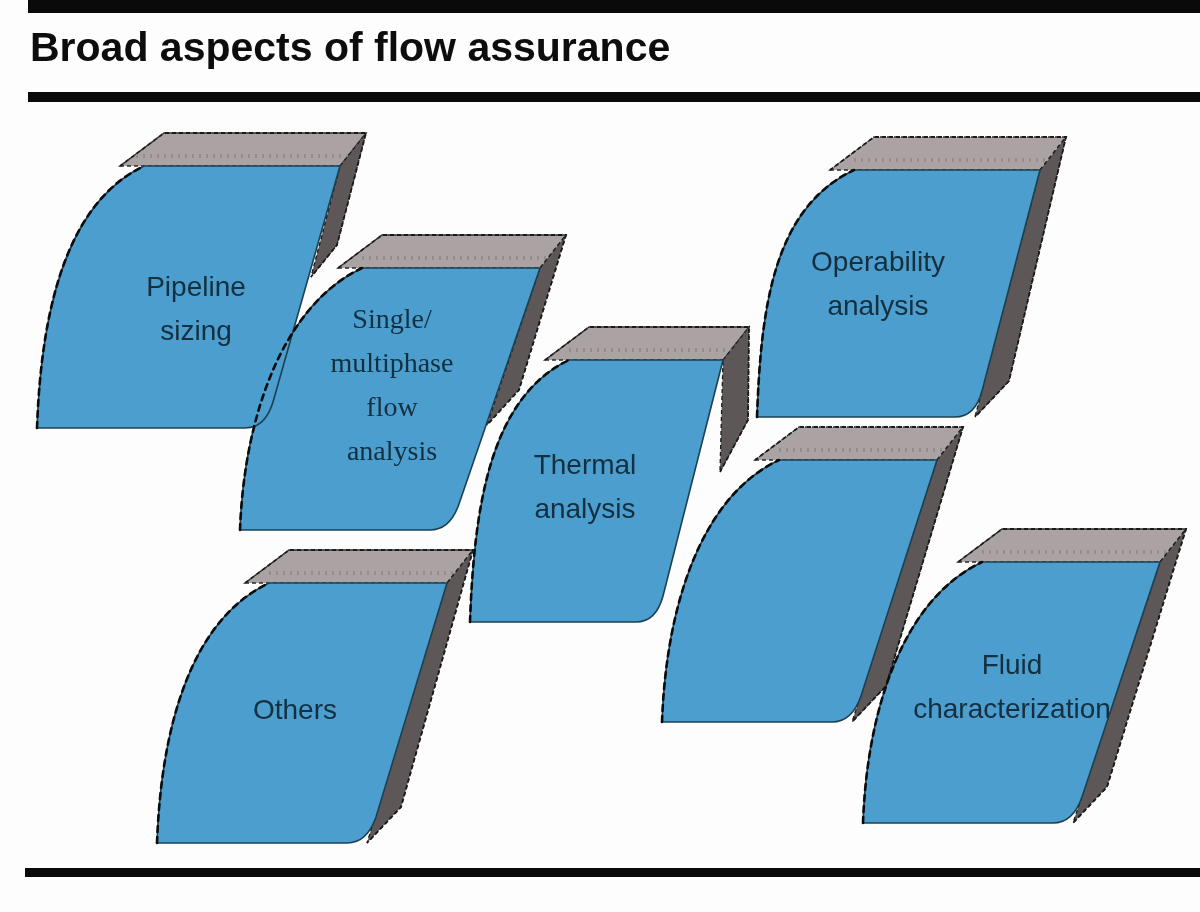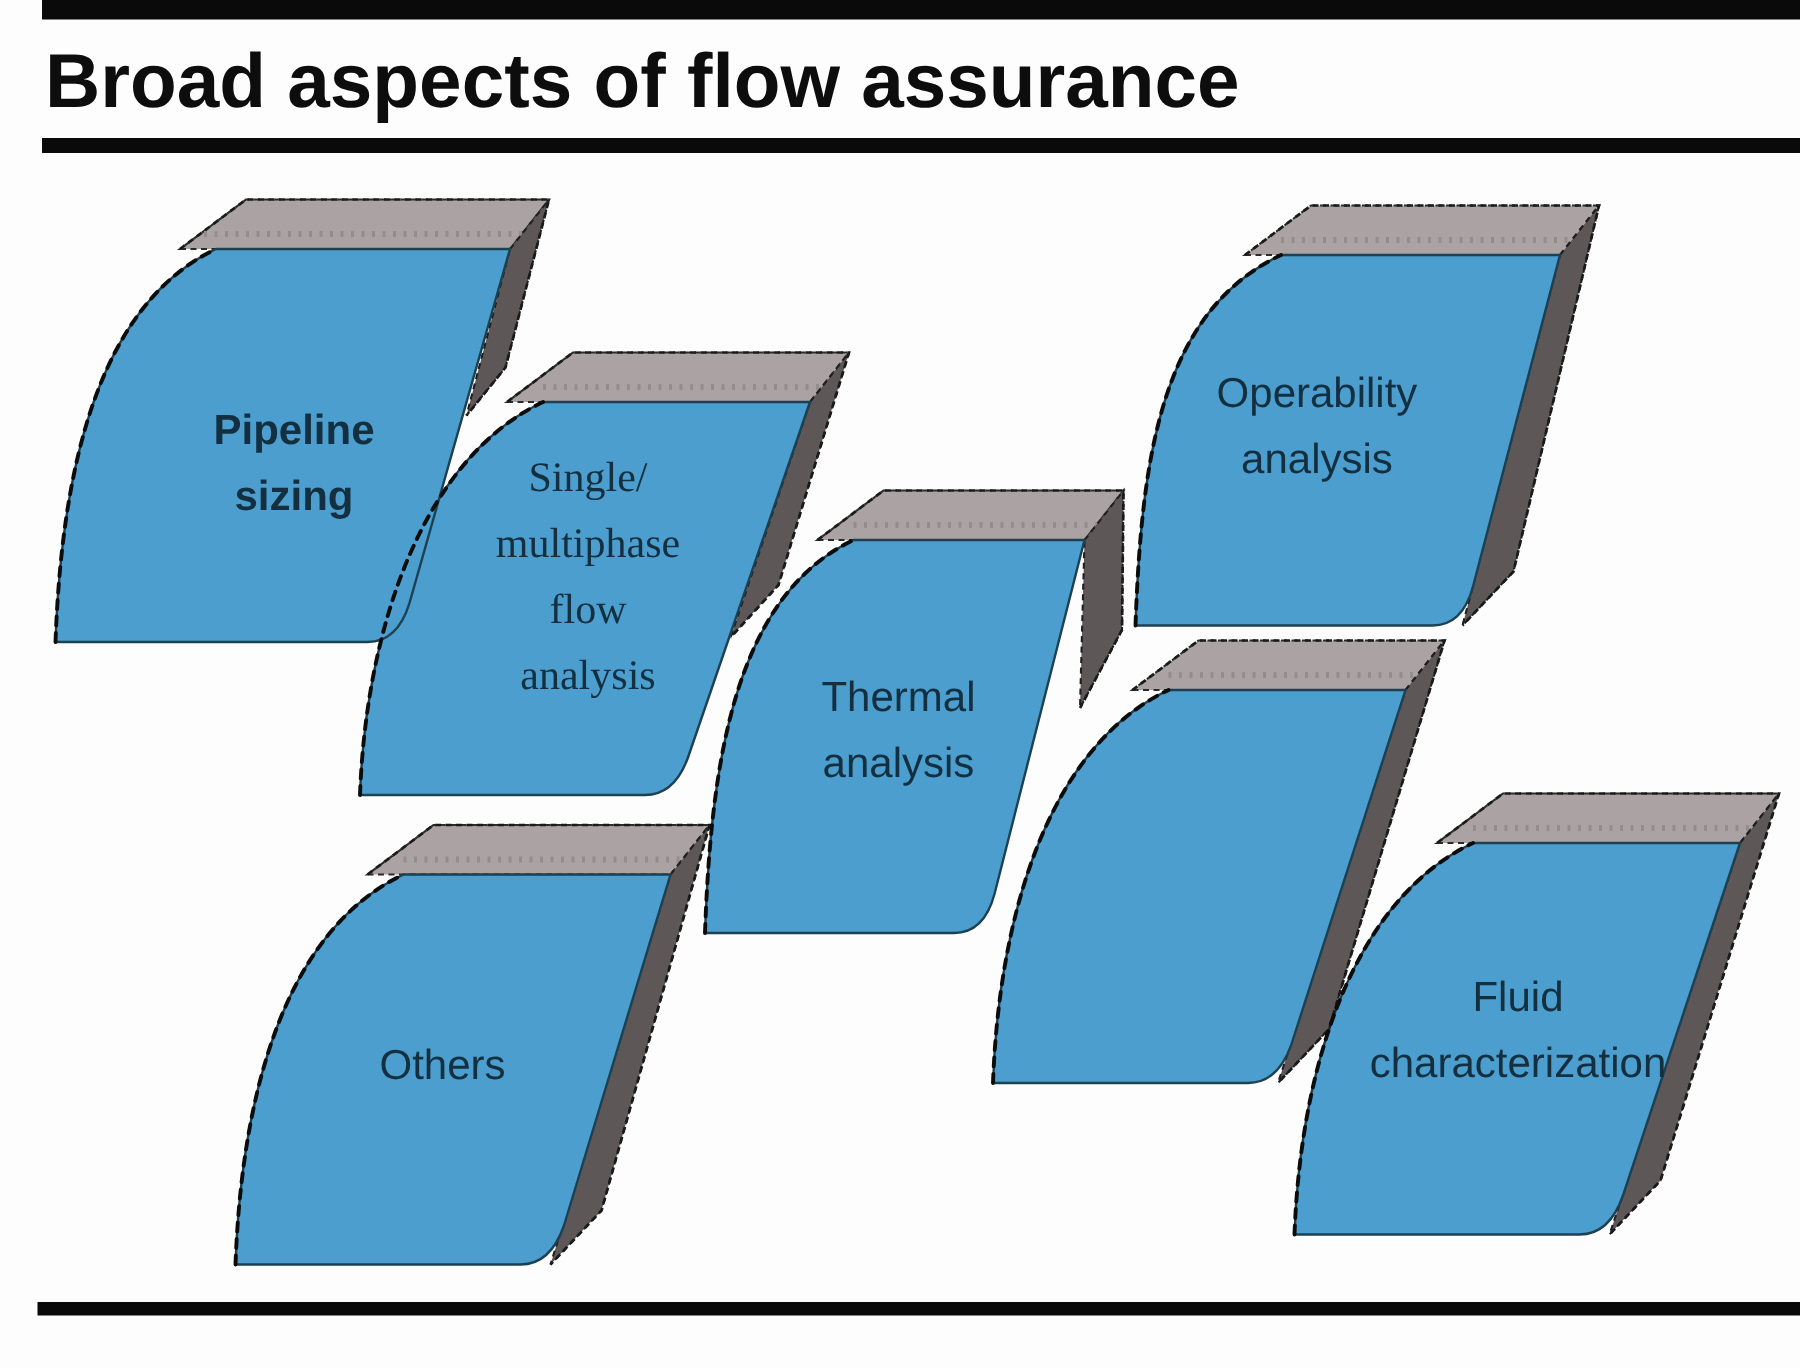--- a/index.html
+++ b/index.html
@@ -11,21 +11,21 @@
   }
   .stage { position: relative; width: 1200px; height: 912px; }
 
   .rule { position: absolute; background: #0a0a0a; }
   .rule.top    { left: 28px; top: 0;     width: 1172px; height: 13px; }
   .rule.title  { left: 28px; top: 92px;  width: 1172px; height: 10px; }
   .rule.bottom { left: 25px; top: 868px; width: 1175px; height: 9px;  }
 
   .fig-title {
     position: absolute; left: 30px; top: 24px;
-    font-size: 51px; font-weight: bold; color: #0d0d0d;
+    font-size: 41px; font-weight: bold; color: #0d0d0d;
     letter-spacing: 0px; margin: 0; white-space: nowrap;
   }
 
   svg.diagram { position: absolute; left: 0; top: 0; }
 
   .blue-face   { stroke: #1d4152; stroke-width: 1.6; }
   .top-face    { stroke: #2b2b2b; stroke-width: 1.4; stroke-dasharray: 4 3; }
   .side-face   { stroke: #1f1f1f; stroke-width: 1.4; stroke-dasharray: 4 3; }
   .top-texture { fill: none; stroke: #958d8d; stroke-width: 4; stroke-dasharray: 2 5; }
   .silhouette  { fill: none; stroke: #1a1a1a; stroke-width: 1.8; stroke-dasharray: 4 3; }
@@ -107,27 +107,27 @@
 
     <path class="dash-edge" d="M 37 428 C 41 316 64 204 144 166"></path>
     <path class="dash-edge" d="M 240 530 C 244 418 282 306 362 268"></path>
     <path class="dash-edge" d="M 470 622 C 474 510 489 398 569 360"></path>
     <path class="dash-edge" d="M 757 417 C 761 305 774 208 854 170"></path>
     <path class="dash-edge" d="M 662 722 C 666 610 699 498 779 460"></path>
     <path class="dash-edge" d="M 863 823 C 867 711 902 600 982 562"></path>
     <path class="dash-edge" d="M 157 843 C 161 731 189 621 269 583"></path>
   </svg>
 
-  <div class="box-label" style="left:56px;  top:265px; width:280px;font-weight:bold;">Pipeline
+  <div class="box-label" style="left:56px;  top:265px; width:280px;">Pipeline
 sizing</div>
   <div class="box-label" style="left:252px; top:297px; width:280px;font-family:Liberation Serif, serif;">Single/
 multiphase
 flow
 analysis</div>
-  <div class="box-label" style="left:459px; top:443px; width:280px;">Thermal
+  <div class="box-label" style="left:445px; top:443px; width:280px;">Thermal
 analysis</div>
   <div class="box-label" style="left:738px; top:240px; width:280px;">Operability
 analysis</div>
   <div class="box-label" style="left:155px; top:688px; width:280px;">Others</div>
   <div class="box-label" style="left:862px; top:643px; width:300px;">Fluid
 characterization</div>
 
   <div class="rule bottom"></div>
 </div>
 

